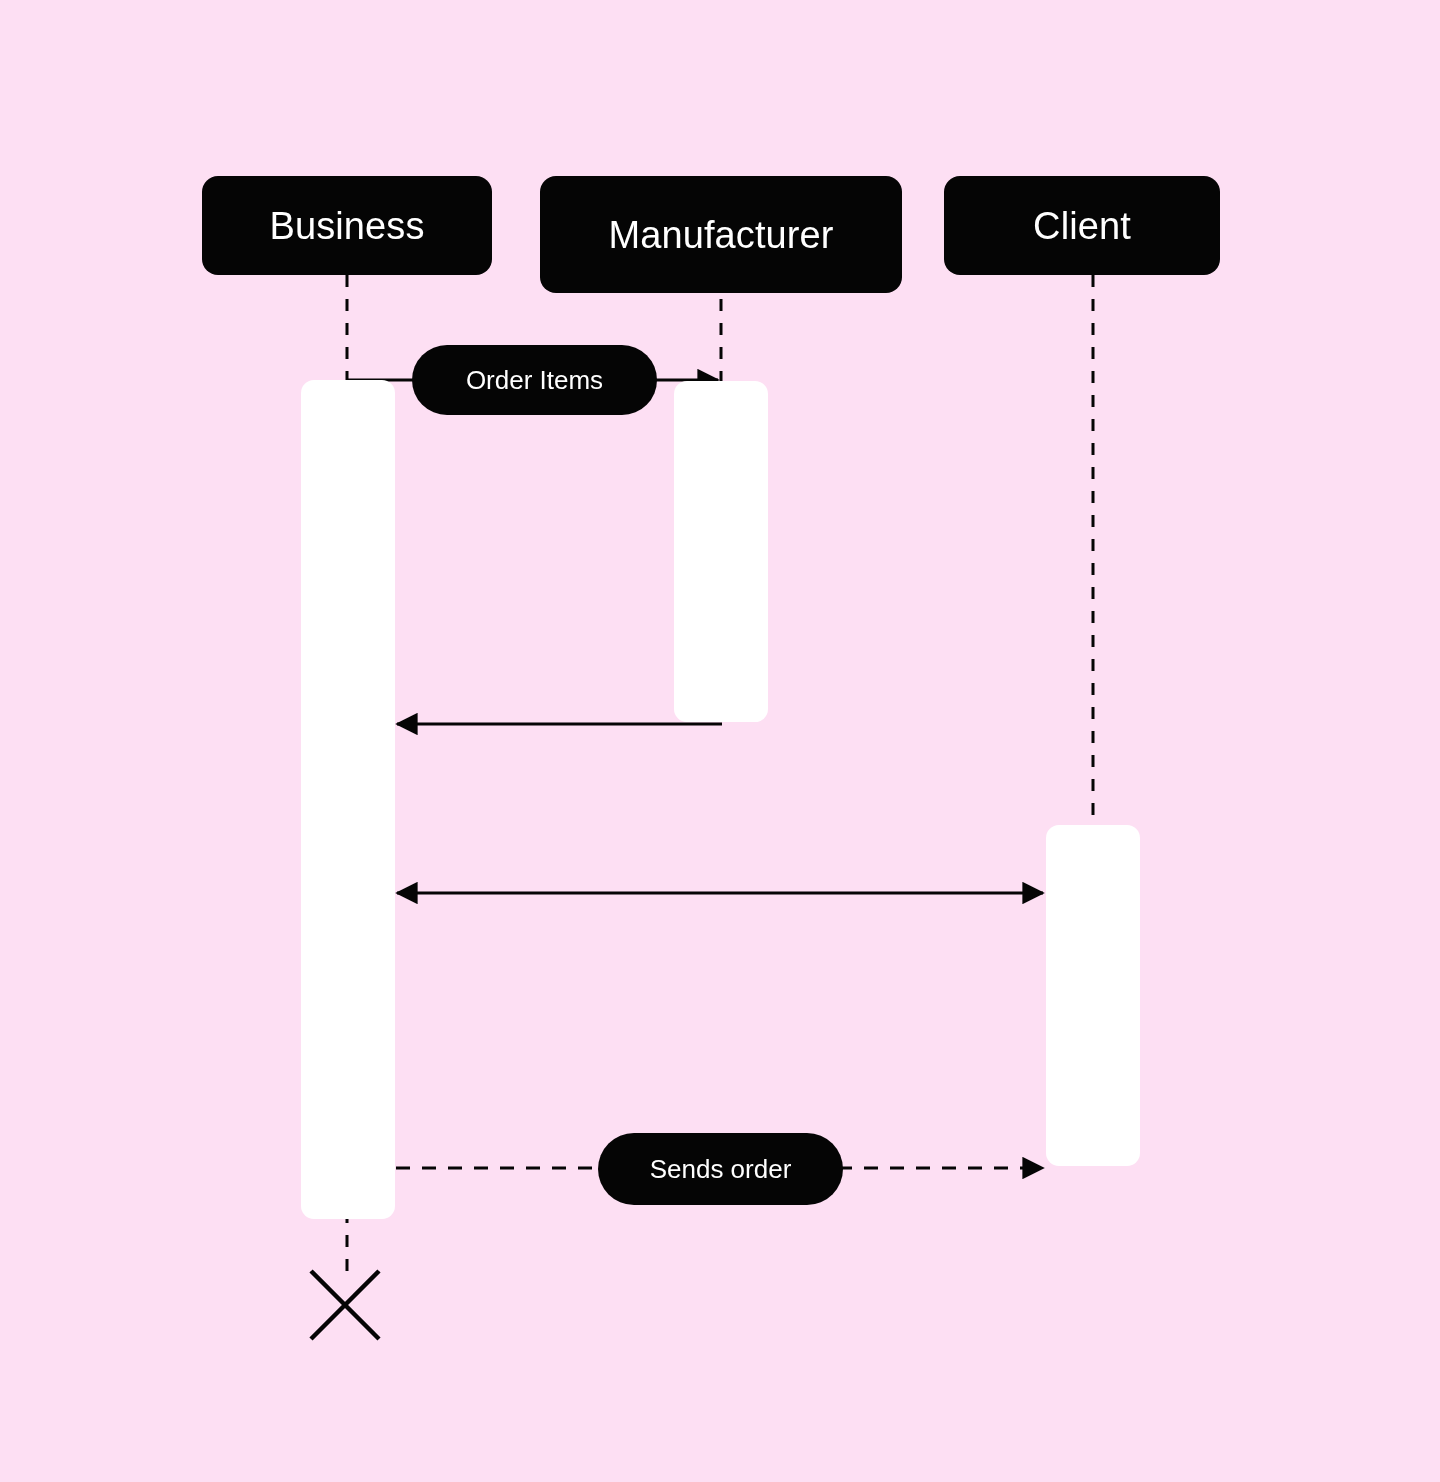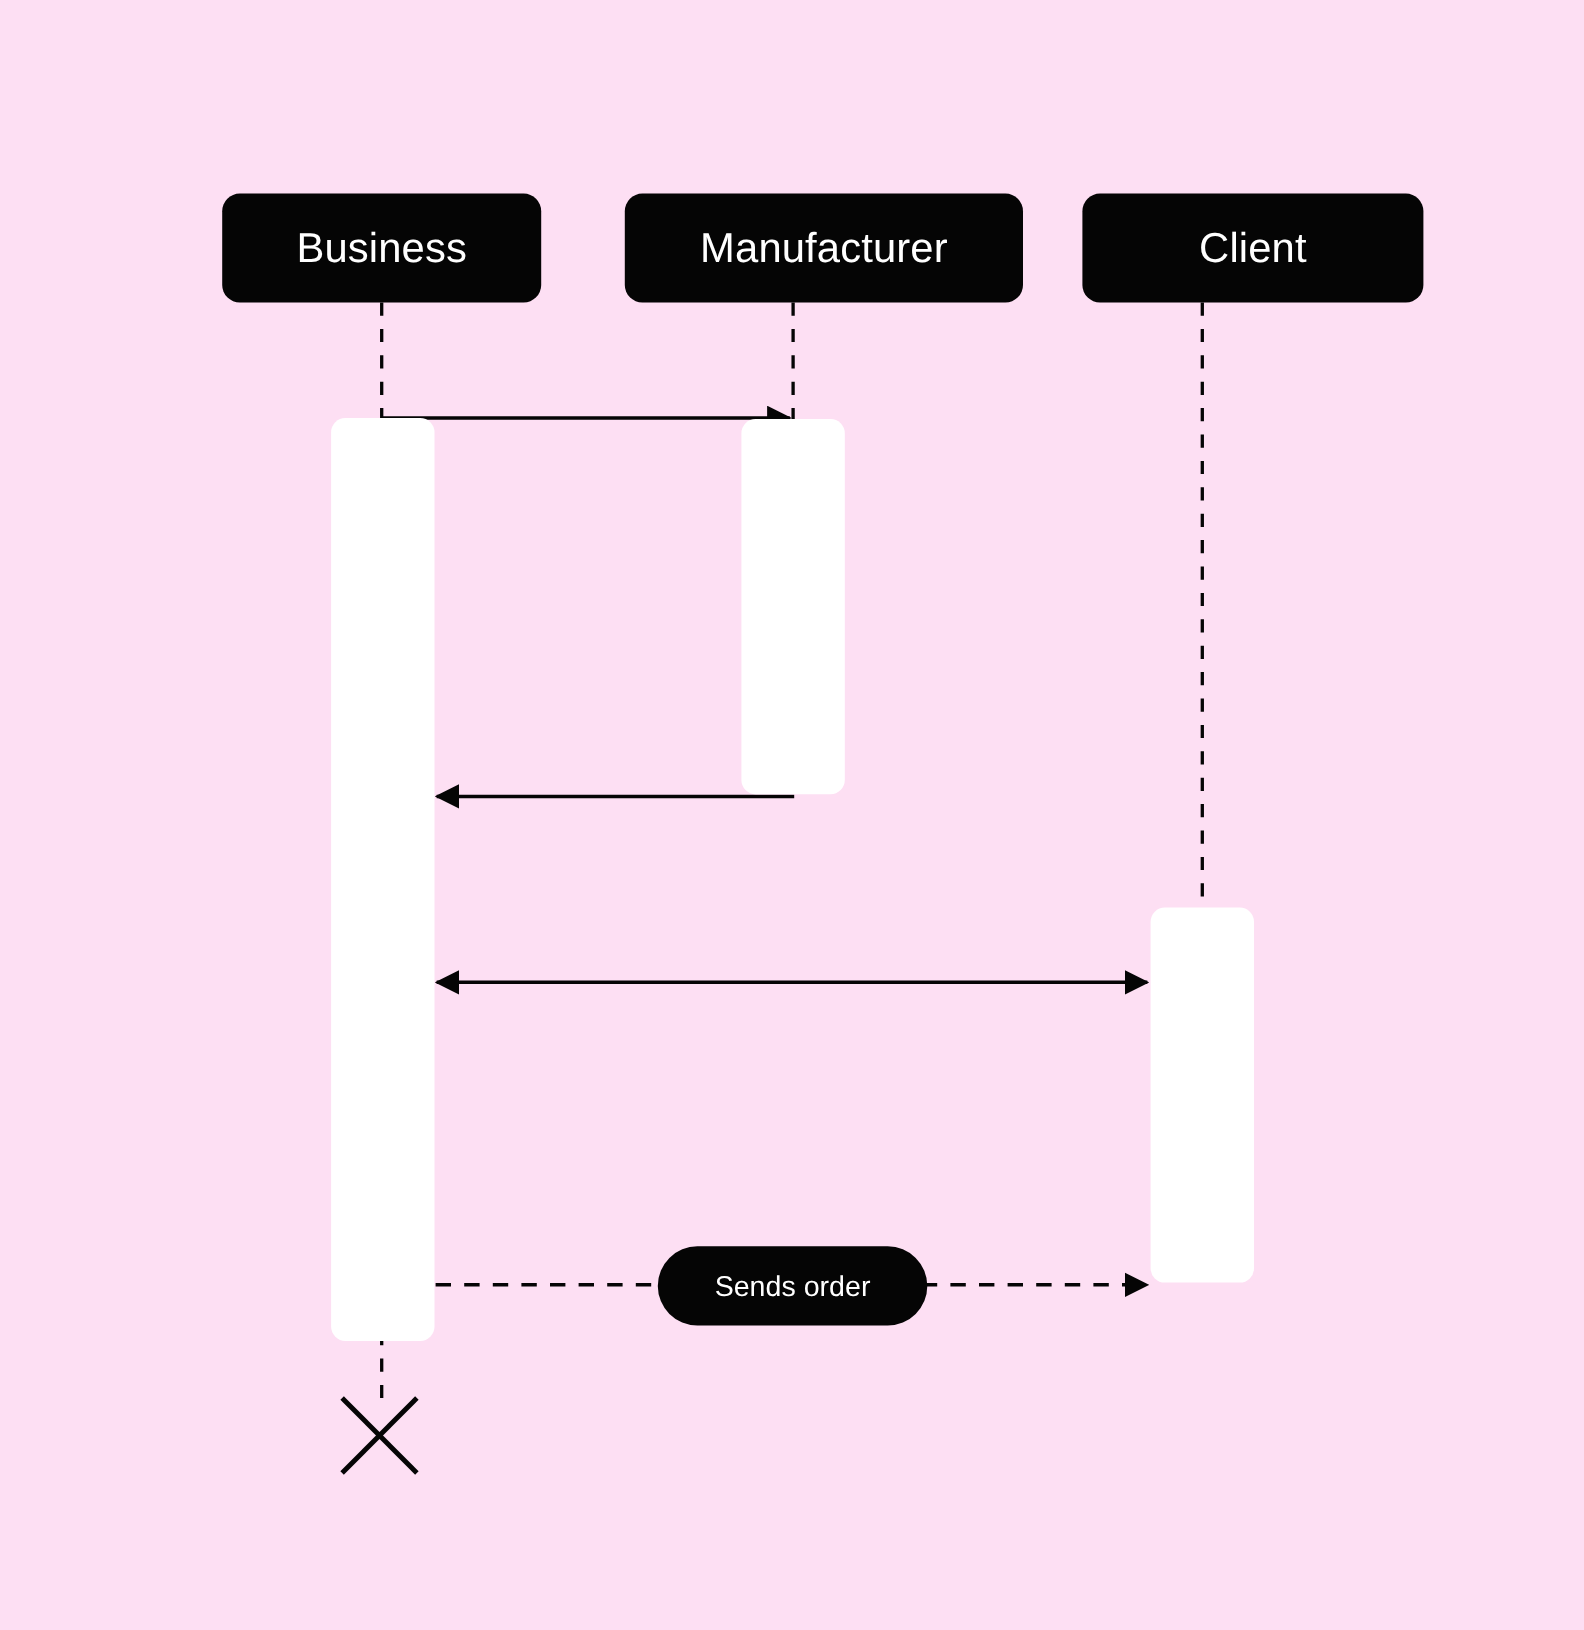--- a/index.html
+++ b/index.html
@@ -110,28 +110,31 @@
   </svg>
 
   <div class="activation" style="left:301px; top:380px; width:94px; height:839px;"></div>
   <div class="activation" style="left:674px; top:381px; width:94px; height:341px;"></div>
   <div class="activation" style="left:1046px; top:825px; width:94px; height:341px;"></div>
 
   <div class="participant" style="left:202px; top:176px; width:290px; height:99px;">
     <span class="participant-label">Business</span>
   </div>
 
-  <div class="participant" style="left:568px; top:176px; width:362px; height:99px;">
+  <div class="participant" style="left:540px; top:176px; width:362px; height:117px;">
     <span class="participant-label">Manufacturer</span>
   </div>
 
-  <div class="participant" style="left:984px; top:176px; width:310px; height:99px;">
+  <div class="participant" style="left:944px; top:176px; width:276px; height:99px;">
     <span class="participant-label">Client</span>
   </div>
 
+  <div class="msg-pill" style="left:412px; top:345px; width:245px; height:70px;">
+    <span class="msg-pill-label">Order Items</span>
+  </div>
 
 
 
   <div class="msg-pill" style="left:598px; top:1133px; width:245px; height:72px;">
     <span class="msg-pill-label">Sends order</span>
   </div>
 
 </div>
 
 </body></html>

